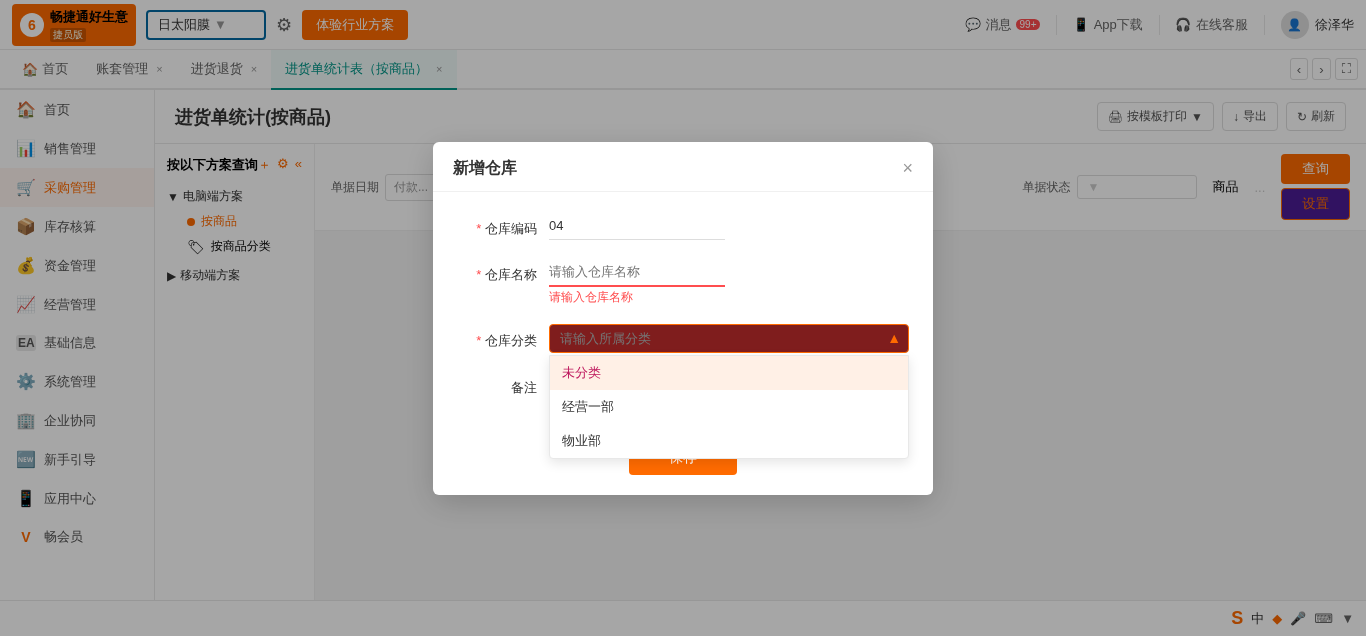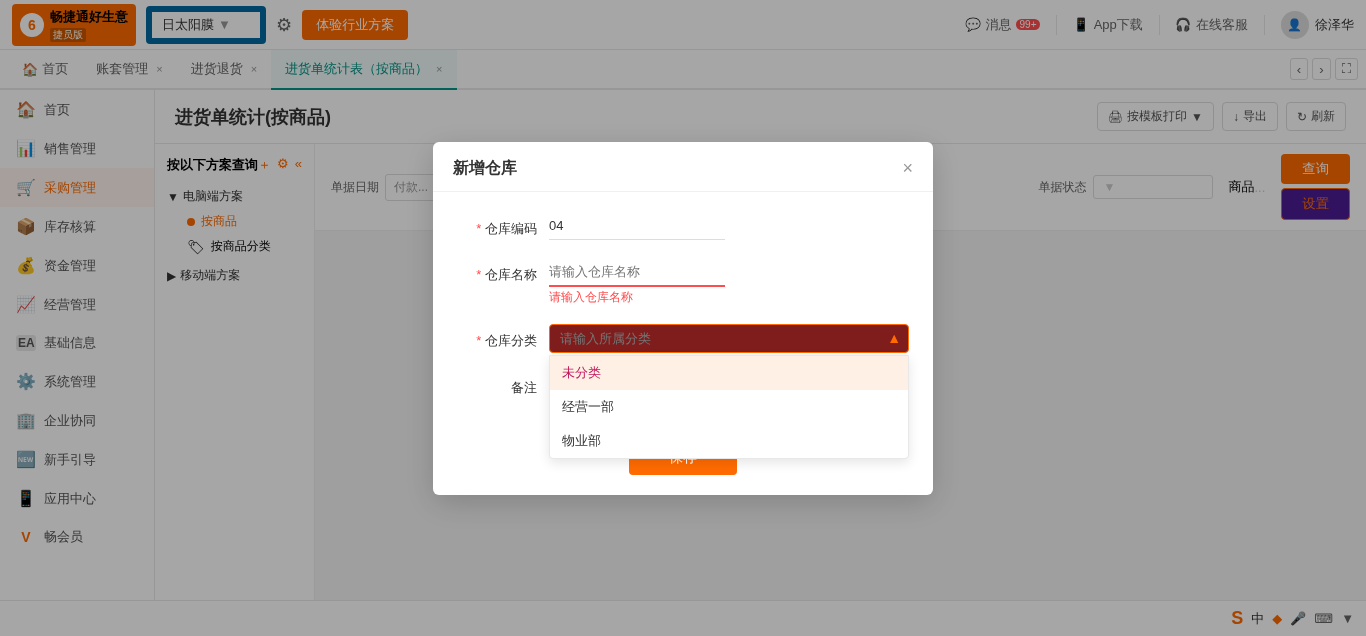--- a/index.html
+++ b/index.html
@@ -17,21 +17,21 @@
       min-width: 120px;
     }
     .logo-icon {
       width: 24px; height: 24px; background: #fff; border-radius: 50%;
       display: flex; align-items: center; justify-content: center;
       color: #ff6b00; font-weight: bold; font-size: 14px;
     }
     .logo-badge { color: #ffe; font-size: 10px; background: rgba(0,0,0,0.2); border-radius: 2px; padding: 0 3px; margin-top: 1px; display: inline-block;}
     .store-selector {
       display: flex; align-items: center; gap: 4px;
-      border: 6px solid #0369a1; border-radius: 4px; padding: 4px 10px;
+      border: 2px solid #0369a1; border-radius: 4px; padding: 4px 10px;
       cursor: pointer; min-width: 120px; color: #333;
     }
     .header-actions { display: flex; align-items: center; gap: 16px; margin-left: auto; }
     .header-btn {
       display: flex; align-items: center; gap: 4px;
       color: #666; cursor: pointer; font-size: 13px;
     }
     .header-btn .badge {
       background: #ff4d4f; color: #fff; border-radius: 8px;
       font-size: 10px; padding: 0 4px; min-width: 18px; text-align: center;
@@ -393,21 +393,21 @@
               <span>付款...</span>
             </div>
           </div>
           <div style="flex:1;"></div>
           <div class="filter-field">
             <label>单据状态</label>
             <div class="status-select">
               <span style="color:#ccc;">▼</span>
             </div>
           </div>
-          <div style="display:flex;align-items:center;gap:0;">
+          <div style="display:flex;align-items:center;gap:16px;">
             <label>商品</label>
             <span style="cursor:pointer;color:#ccc;">...</span>
           </div>
           <div style="display:flex;flex-direction:column;gap:4px;">
             <button class="query-btn">查询</button>
             <button class="set-btn">设置</button>
           </div>
         </div>
 
         <div class="empty-state">

